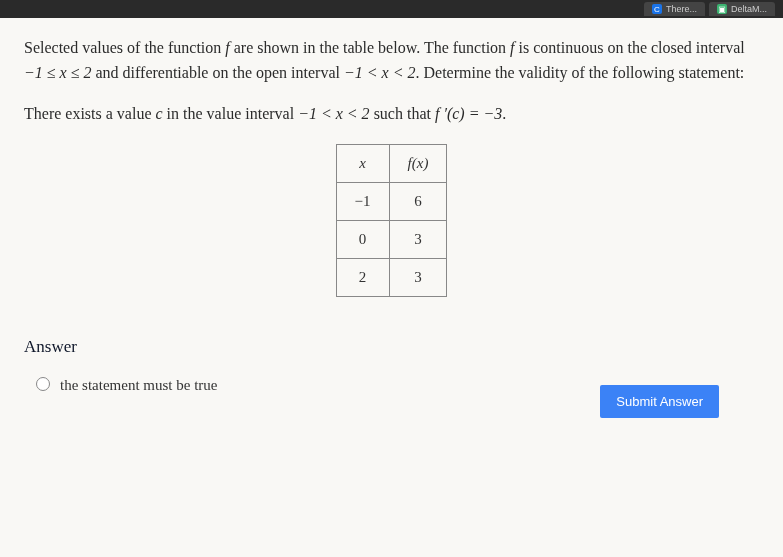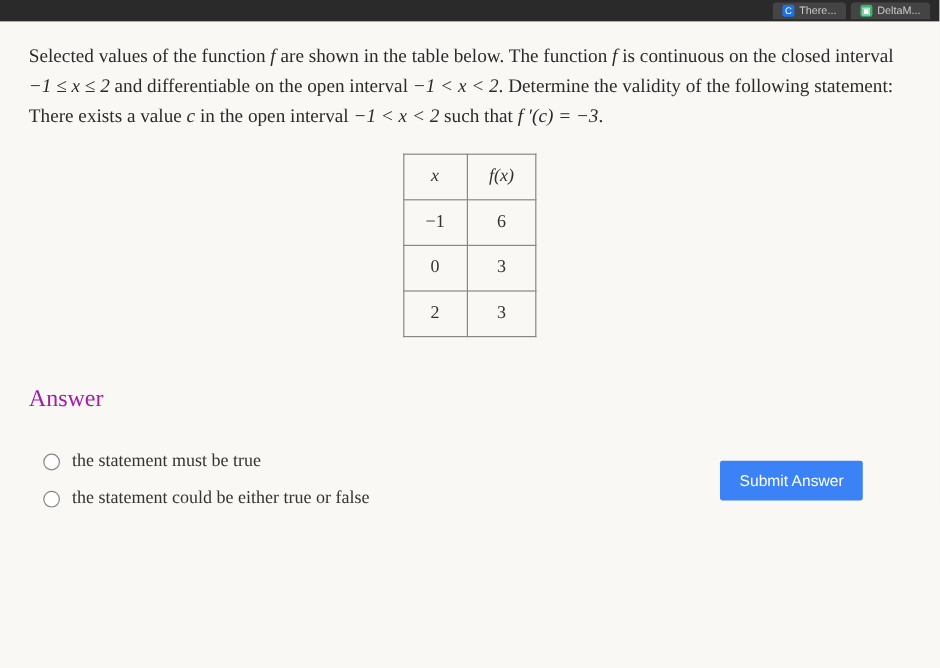--- a/index.html
+++ b/index.html
@@ -39,37 +39,37 @@
       justify-content: center;
       font-size: 8px;
     }
     .tab-icon.clever { background: #1a73e8; color: white; border-radius: 2px; }
     .tab-icon.delta { background: #3cb371; color: white; border-radius: 2px; }
     .content {
       padding: 18px 24px;
       background: #f9f8f5;
       height: calc(100% - 18px);
     }
-    .problem-text { font-size: 16px; line-height: 1.55; margin-bottom: 0; color: #2b2b2b; }
+    .problem-text { font-size: 16px; line-height: 1.55; margin-bottom: 16px; color: #2b2b2b; }
     .problem-statement { font-size: 16px; line-height: 1.55; margin-bottom: 18px; color: #2b2b2b; }
     .math { font-style: italic; font-family: 'Cambria Math', Georgia, serif; }
     .table-wrap { display: flex; justify-content: center; margin: 14px 0 40px 0; }
     table.values { border-collapse: collapse; }
     table.values td, table.values th {
       border: 1px solid #888;
       padding: 10px 18px;
       text-align: center;
       font-size: 15px;
       font-family: Georgia, serif;
     }
     table.values th { font-weight: normal; font-style: italic; }
-    .answer-label { font-size: 20px; margin-bottom: 32px; color: #a21caf; }
+    .answer-label { font-size: 17px; margin-bottom: 20px; color: #0f172a; }
     .options-row { display: flex; justify-content: space-between; align-items: flex-start; }
     .options { display: flex; flex-direction: column; gap: 14px; padding-left: 12px; }
-    .option { display: flex; align-items: center; gap: 10px; font-size: 15px; cursor: pointer; }
+    .option { display: flex; align-items: flex-start; gap: 10px; font-size: 15px; cursor: pointer; }
     .radio {
       width: 14px; height: 14px; border: 1.5px solid #888; border-radius: 50%;
       display: inline-block; background: #fff;
     }
     .submit-btn {
       background: #3b82f6;
       color: #fff;
       font-size: 13px;
       padding: 9px 16px;
       border: none;
@@ -95,21 +95,21 @@
   </div>
 </div>
 
 <div class="content pos-rel">
 
   <div class="problem-text">
     <span>Selected values of the function </span><span class="math">f</span><span> are shown in the table below. The function </span><span class="math">f</span><span> is continuous on the closed interval </span><span class="math">−1 ≤ x ≤ 2</span><span> and differentiable on the open interval </span><span class="math">−1 &lt; x &lt; 2</span><span>. Determine the validity of the following statement:</span>
   </div>
 
   <div class="problem-statement">
-    <span>There exists a value </span><span class="math">c</span><span> in the open interval </span><span class="math">−1 &lt; x &lt; 2</span><span> such that </span><span class="math">f ′(c) = −3</span><span>.</span>
+    <span>There exists a value </span><span class="math">c</span><span> in the value interval </span><span class="math">−1 &lt; x &lt; 2</span><span> such that </span><span class="math">f ′(c) = −3</span><span>.</span>
   </div>
 
   <div class="table-wrap">
     <table class="values">
       <tbody>
           <tr>
         <th>x</th>
         <th>f(x)</th>
       </tr>
       <tr>
@@ -129,21 +129,17 @@
   </div>
 
   <div class="answer-label">Answer</div>
 
   <div class="options-row">
     <div class="options">
       <label class="option">
         <span class="radio"></span>
         <span>the statement must be true</span>
       </label>
-      <label class="option">
-        <span class="radio"></span>
-        <span>the statement could be either true or false</span>
-      </label>
     </div>
     <button class="submit-btn">Submit Answer</button>
   </div>
 
 </div>
 
 </body></html>

